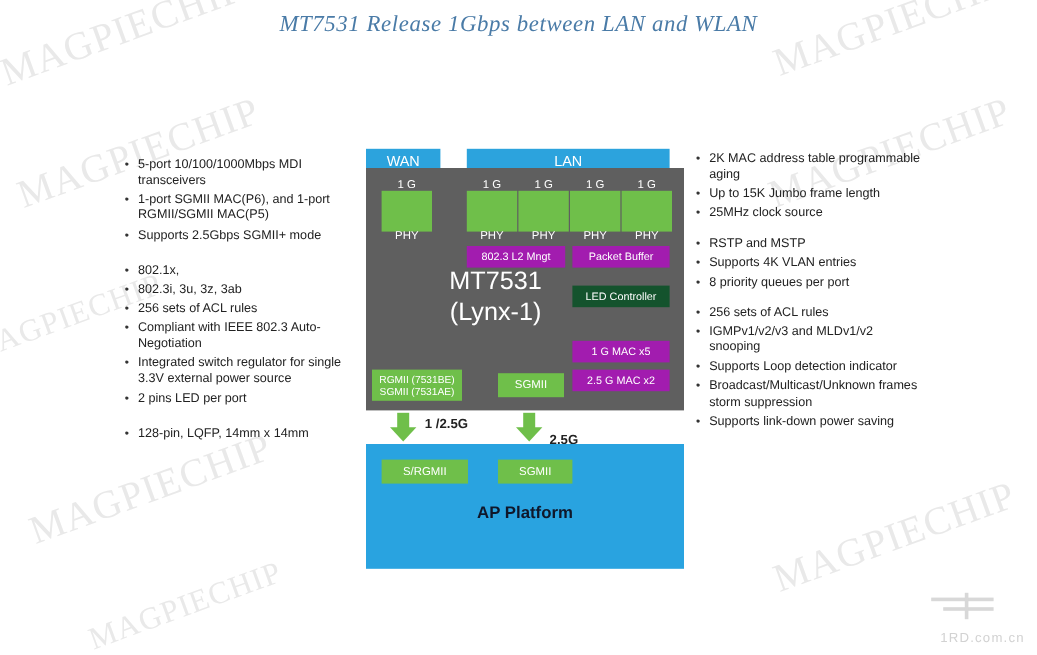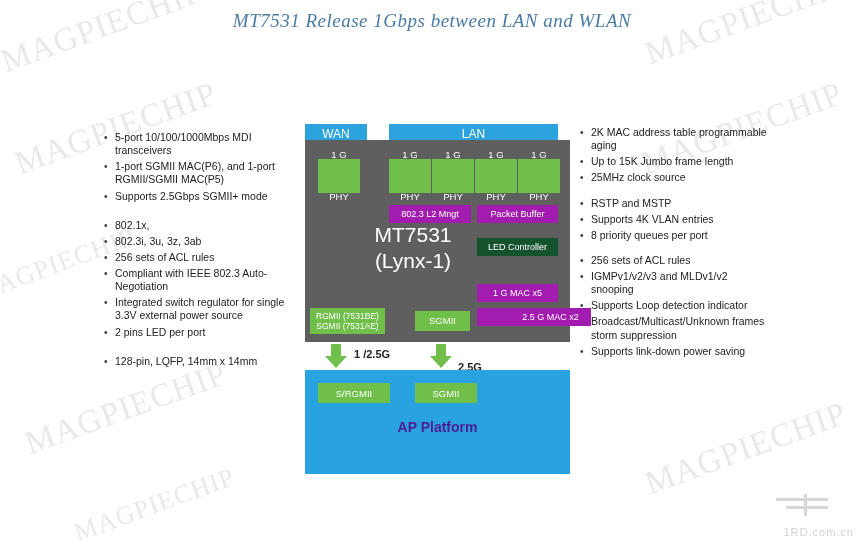--- a/index.html
+++ b/index.html
@@ -202,21 +202,21 @@
     width: 265px;
     height: 104px;
     background: #29a3e0;
   }
   .ap-label {
     position: absolute;
     left: 0;
     top: 49px;
     width: 265px;
     text-align: center;
-    color: #4c1d95;
+    color: #0f172a;
     font-size: 14px;
     font-weight: bold;
   }
   .ap-box {
     position: absolute;
     background: #6fbf4a;
     color: #ffffff;
     font-size: 9.5px;
     display: flex;
     align-items: center;
@@ -384,21 +384,21 @@
 
   <div class="chipname">
     <div>MT7531</div>
     <div>(Lynx-1)</div>
   </div>
 
   <div class="orange" style="left:389px; top:205px; width:82px; height:18px;">802.3 L2 Mngt</div>
   <div class="orange" style="left:477px; top:205px; width:81px; height:18px;">Packet Buffer</div>
   <div class="orange ochre" style="left:477px; top:238px; width:81px; height:18px;">LED Controller</div>
   <div class="orange" style="left:477px; top:260px; width:81px; height:18px;margin-top:24px;">1 G MAC x5</div>
-  <div class="orange" style="left:477px; top:308px; width:81px; height:18px;padding-left:33px;">2.5 G MAC  x2</div>
+  <div class="orange" style="left:477px; top:308px; width:81px; height:18px;">2.5 G MAC  x2</div>
 
   <div class="greenbox" style="left:310px; top:308px; width:75px; height:26px;">
     <span>RGMII (7531BE)</span>
     <span>SGMII (7531AE)</span>
   </div>
   <div class="greenbox" style="left:415px; top:311px; width:55px; height:20px; font-size:9.5px;">SGMII</div>
 
   <div class="arrow" style="left:325px; top:344px;">
     <div class="shaft"></div>
       <div class="head"></div>

